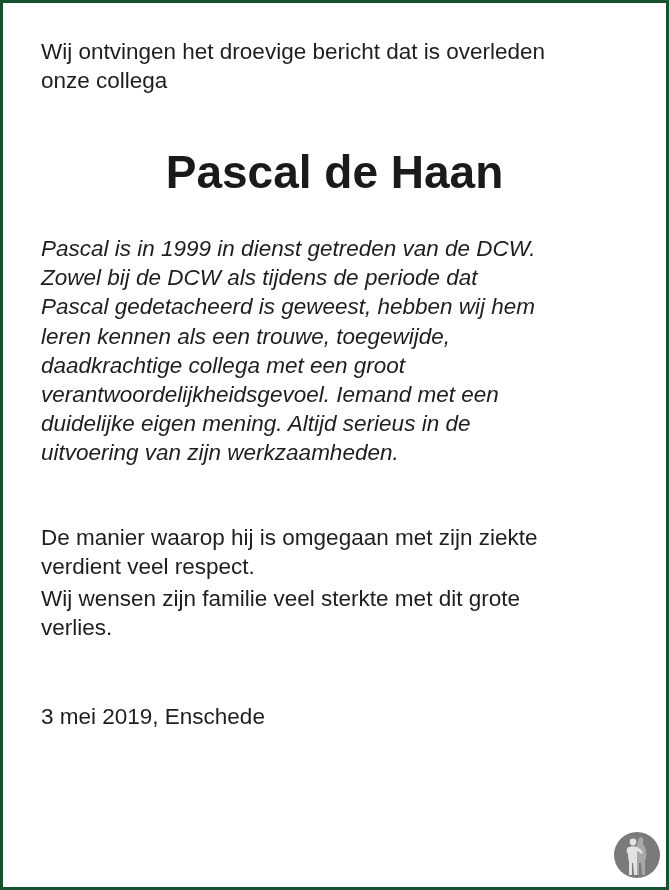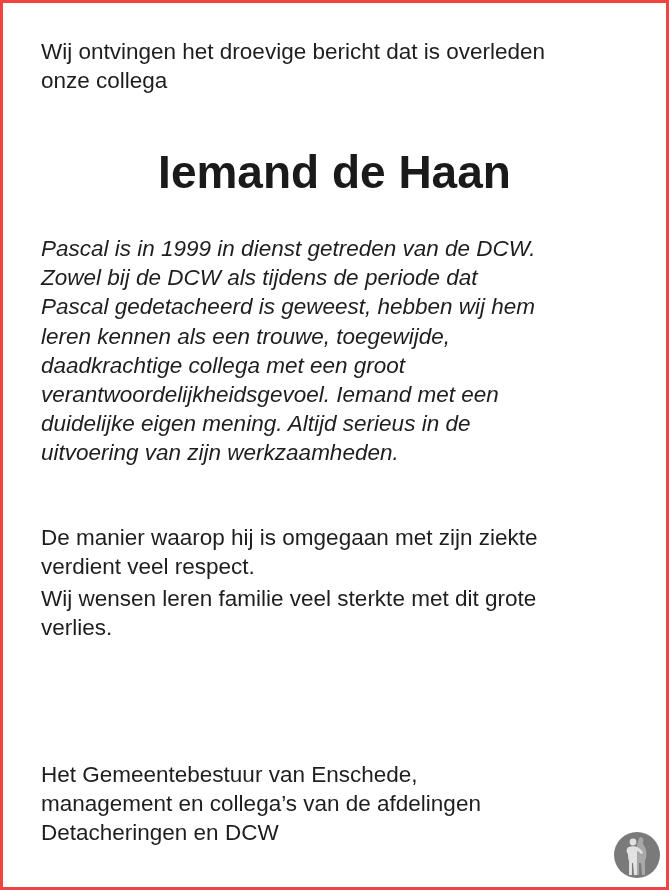--- a/index.html
+++ b/index.html
@@ -1,21 +1,21 @@
 <!DOCTYPE html>
 <html><head>
   <meta charset="utf-8">
   <style>
     html, body { margin: 0; padding: 0; background: #ffffff; }
     .frame {
       position: relative;
       width: 669px;
       height: 890px;
       box-sizing: border-box;
-      border: 3px solid #ef4444;
+      border: 3px solid #14532d;
       background: #ffffff;
       font-family: "Liberation Sans", sans-serif;
       color: #1e1e1e;
       overflow: hidden;
     }
     .intro {
       position: absolute;
       left: 38px; top: 34px;
       width: 600px;
       font-size: 22.5px;
@@ -49,39 +49,37 @@
       width: 48px; height: 48px;
     }
   </style>
 </head>
 <body>
 
 <div class="frame">
   <div class="para intro" style="white-space: pre-line;">Wij ontvingen het droevige bericht dat is overleden
 onze collega</div>
 
-  <div class="title">Iemand de Haan</div>
+  <div class="title">Pascal de Haan</div>
 
   <div class="para p1">Pascal is in 1999 in dienst getreden van de DCW.
 Zowel bij de DCW als tijdens de periode dat
 Pascal gedetacheerd is geweest, hebben wij hem
 leren kennen als een trouwe, toegewijde,
 daadkrachtige collega met een groot
 verantwoordelijkheidsgevoel. Iemand met een
 duidelijke eigen mening. Altijd serieus in de
 uitvoering van zijn werkzaamheden.</div>
   <div class="para p2">De manier waarop hij is omgegaan met zijn ziekte
 verdient veel respect.</div>
-  <div class="para p3">Wij wensen leren familie veel sterkte met dit grote
+  <div class="para p3">Wij wensen zijn familie veel sterkte met dit grote
 verlies.</div>
 
+  <div class="para date">3 mei 2019, Enschede</div>
 
-  <div class="para sig">Het Gemeentebestuur van Enschede,
-management en collega’s van de afdelingen
-Detacheringen en DCW</div>
 
   <div class="logo">
     <svg width="48" height="48" viewBox="0 0 48 48">
       <circle cx="24" cy="24" r="23" fill="#7a7a7a"></circle>
 
       <path d="M27 6 c3 0 4 3 3 5 c-1 2 2 4 3 8 c1 5 0 8 -1 11 l0 14 l-3 0 l-1 -12 l-2 0 l0 12 l-3 0 l0 -16 c-2 -2 -2 -6 0 -10 c1 -3 1 -7 4 -12z" fill="#a8a8a8"></path>
 
       <circle cx="20" cy="11" r="3.4" fill="#e2e2e2"></circle>
       <path d="M16 16 c2 -1 6 -1 8 0 c2 1 5 3 6 6 l-2 1 c-1 -2 -3 -3 -4 -3 l0 10 l0 14 l-3 0 l-1 -12 l-1 0 l0 12 l-3 0 l0 -14 c-1 -2 -1 -5 -1 -7 c-1 -1 -2 -3 -1 -5 c0 -1 1 -2 2 -2z" fill="#e2e2e2"></path>
     </svg>

